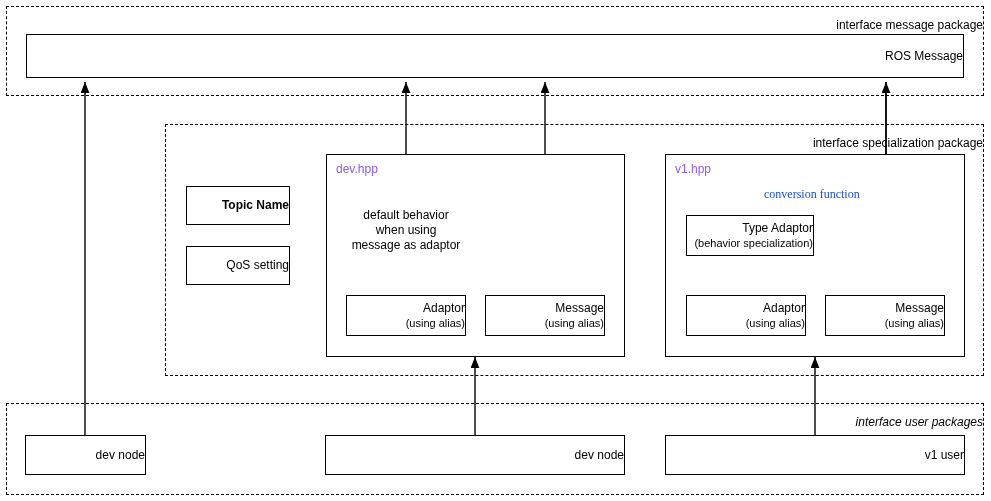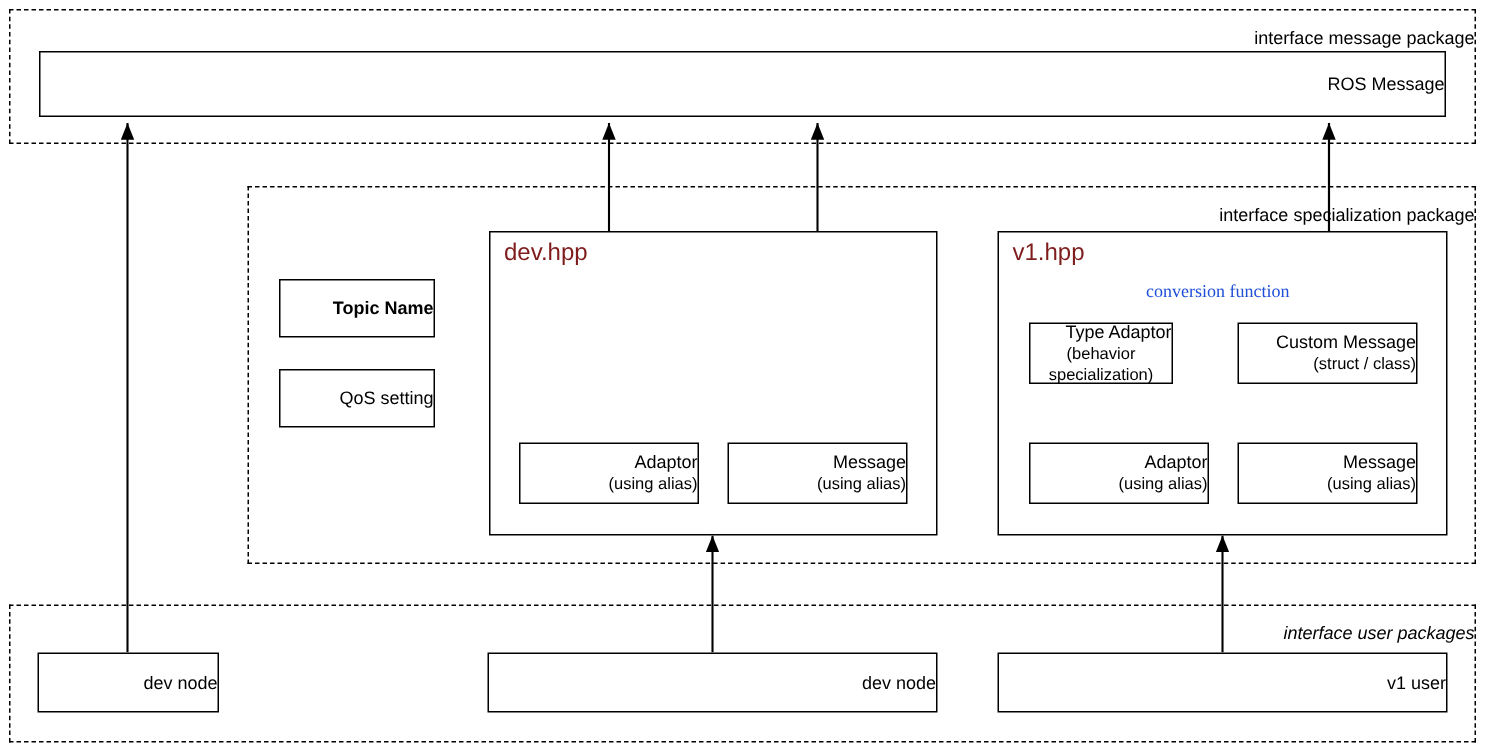--- a/index.html
+++ b/index.html
@@ -43,23 +43,23 @@
   .file-box {
     position: absolute;
     border: 1px solid #000000;
     box-sizing: border-box;
     background: #ffffff;
   }
   .file-label {
     position: absolute;
     left: 9px;
     top: 7px;
-    font-size: 16px;
+    font-size: 12px;
     line-height: 14px;
-    color: #7f1d1d;
+    color: #8b5cf6;
   }
   .node-box {
     position: absolute;
     border: 1px solid #000000;
     box-sizing: border-box;
     background: #ffffff;
     display: flex;
     flex-direction: column;
     align-items: flex-end;
     justify-content: center;
@@ -139,43 +139,42 @@
     <span>Topic Name</span>
   </div>
   <div class="node-box" style="left:186px; top:246px; width:104px; height:39px; z-index:3;">
     <span>QoS setting</span>
   </div>
 
   <div class="file-box" style="left:326px; top:154px; width:299px; height:203px; z-index:1;">
     <span class="file-label">dev.hpp</span>
   </div>
 
+  <div class="note" style="left:336px; top:208px; width:140px; z-index:4;">default behavior
+when using
+message as adaptor</div>
 
   <div class="node-box" style="left:346px; top:295px; width:120px; height:41px; z-index:3;">
     <span>Adaptor</span>
     <span class="sub">(using alias)</span>
   </div>
   <div class="node-box" style="left:485px; top:295px; width:120px; height:41px; z-index:3;">
     <span>Message</span>
     <span class="sub">(using alias)</span>
   </div>
 
   <div class="file-box" style="left:665px; top:154px; width:300px; height:203px; z-index:1;">
     <span class="file-label">v1.hpp</span>
   </div>
 
   <div class="edge-label" style="left:762px; top:187px; z-index:4;">conversion function</div>
 
-  <div class="node-box" style="left:686px; top:215px; width:96px; height:41px; z-index:3;">
+  <div class="node-box" style="left:686px; top:215px; width:128px; height:41px; z-index:3;">
     <span>Type Adaptor</span>
     <span class="sub">(behavior specialization)</span>
-  </div>
-  <div class="node-box" style="left:825px; top:215px; width:120px; height:41px; z-index:3;">
-    <span>Custom Message</span>
-    <span class="sub">(struct / class)</span>
   </div>
   <div class="node-box" style="left:686px; top:295px; width:120px; height:41px; z-index:3;">
     <span>Adaptor</span>
     <span class="sub">(using alias)</span>
   </div>
   <div class="node-box" style="left:825px; top:295px; width:120px; height:41px; z-index:3;">
     <span>Message</span>
     <span class="sub">(using alias)</span>
   </div>
 

